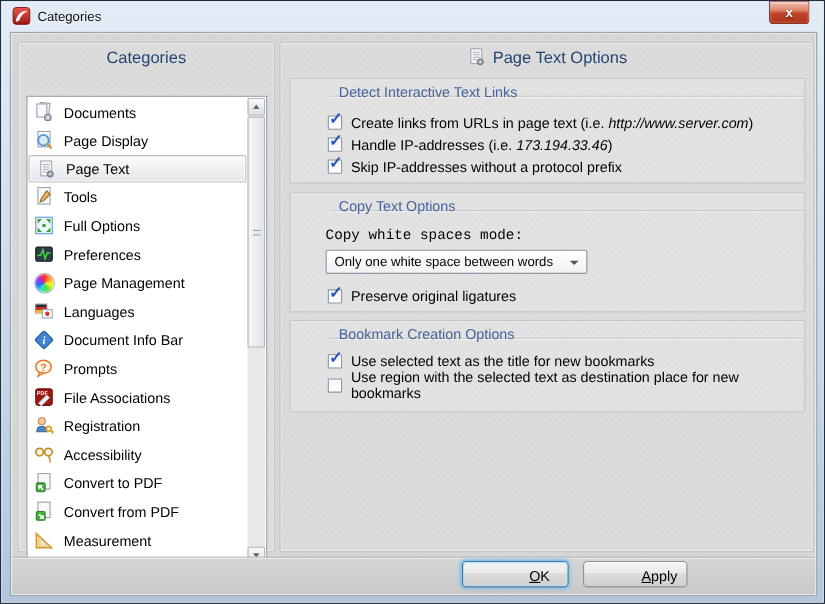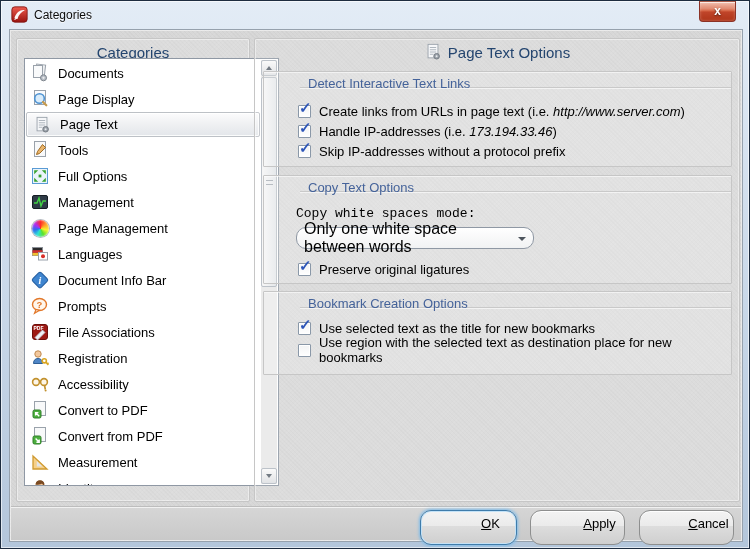--- a/index.html
+++ b/index.html
@@ -25,21 +25,21 @@
       repeating-linear-gradient(135deg, rgba(255,255,255,.05) 0 1px, transparent 1px 3px),
       repeating-linear-gradient(45deg, rgba(0,0,0,.022) 0 1px, transparent 1px 3px);}
   .panel{position:absolute;top:8px;height:464px;border:1px solid #c6c6c6;border-radius:2px;
     background:rgba(255,255,255,.14);box-shadow:inset 0 0 0 1px rgba(255,255,255,.45);}
   .left-panel{left:6px;width:234px;}
   .right-panel{left:244px;width:486px;}
   .panel-header{height:26px;display:flex;align-items:center;justify-content:center;gap:6px;
     font-size:15px;color:#24456f;}
   .panel-header .hicon svg{display:block;}
   
-  .listbox{position:absolute;left:7px;top:19px;width:255px;height:428px;background:#fff;
+  .listbox{position:absolute;left:7px;top:48px;width:219px;height:428px;background:#fff;
     border:1px solid #8f98a4;text-align:right;}
   .list-items{position:absolute;left:0;top:1px;right:17px;bottom:0;overflow:hidden;}
   .item{height:26px;display:flex;align-items:center;gap:8px;padding-left:5px;font-size:13px;color:#000;}
   .item .icon{width:20px;height:20px;flex:none;display:flex;align-items:center;justify-content:center;}
   .item .icon svg{display:block;}
   .item.selected{height:25px;margin:0 1px;border:1px solid #bdc1c6;border-radius:2px;
     background:linear-gradient(180deg,#fcfcfd 0%,#f0f1f3 45%,#e3e6ea 100%);
     box-shadow:inset 0 0 0 1px rgba(255,255,255,.85);}
   .colorwheel{width:17px;height:17px;border-radius:50%;
     background:conic-gradient(#ff2a2a,#ff9d2a,#f6f62c,#58e22c,#2ce2d2,#2c6cf0,#b02cf0,#ff2a2a);
@@ -65,31 +65,31 @@
   .rows{padding:13px 0 0 34px;}
   .group3 .rows{padding-top:9px;}
   .cbrow{display:flex;align-items:center;gap:8px;height:20px;font-size:13px;color:#000;}
   .group3 .cbrow{height:22px;}
   .cb{position:relative;width:13px;height:13px;flex:none;border:1px solid #8a98a8;border-radius:1px;
     background:linear-gradient(180deg,#f2f3f4,#ffffff);box-shadow:inset 0 0 0 1px #fff;}
   .check{position:absolute;left:0px;top:-7px;font-size:15px;font-weight:bold;color:#2d55b8;}
   .cbtext i{}
   .g2body{padding:14px 0 0 32px;}
   .combo-label{font-size:13px;margin-bottom:6px;font-family:Liberation Mono, monospace;}
-  .combobox{position:relative;width:238px;height:22px;border:1px solid #8f98a4;border-radius:10px;
+  .combobox{position:relative;width:238px;height:22px;border:1px solid #8f98a4;border-radius:2px;
     background:linear-gradient(180deg,#ffffff,#f1f2f3);display:flex;align-items:center;
-    padding:0 20px 0 7px;font-size:16px;}
+    padding:0 20px 0 7px;font-size:12px;}
   .combo-arrow{position:absolute;right:7px;top:9px;width:0;height:0;
     border-left:4px solid transparent;border-right:4px solid transparent;border-top:4px solid #4f565e;}
   .g2row{margin-top:10px;margin-left:2px;}
   
   .footer-band{position:absolute;left:1px;right:1px;top:476px;bottom:1px;
     border-top:1px solid #bdbdbd;box-shadow:inset 0 1px 0 rgba(255,255,255,.65);
     background:linear-gradient(180deg,#d6d6d6,#c9c9c9);}
-  .btn{position:absolute;top:480px;height:35px;border:1px solid #8e8f8f;border-radius:11px;
+  .btn{position:absolute;top:480px;height:24px;border:1px solid #8e8f8f;border-radius:4px;
     background:linear-gradient(180deg,#f3f3f3 0%,#ebebeb 45%,#dddddd 46%,#cfcfcf 100%);
     font-size:13px;color:#000;text-align:center;line-height:25px;
     box-shadow:inset 0 1px 0 rgba(255,255,255,.85);cursor:default;padding-left:44px;}
   .btn-ok{left:410px;width:97px;border-color:#3f7cab;
     box-shadow:0 0 3px 1px #7fbbe8, inset 0 0 0 1px #c3e2f7, inset 0 1px 0 rgba(255,255,255,.9);}
   .btn-apply{left:520px;width:95px;}
   .btn-cancel{left:629px;width:95px;}
   .btn u{text-decoration:underline;}
 </style>
 </head>
@@ -178,21 +178,21 @@
               </span>
               <span class="item-label">Full Options</span>
             </div>
             <div class="item">
               <span class="icon">
                 <svg width="20" height="20" viewBox="0 0 20 20">
                   <rect x="2.5" y="3.5" width="15" height="13" rx="1.5" fill="#2f3b47" stroke="#161d24"></rect>
                   <polyline points="4,11 7,11 9,6 11,14 13,9 16,9" fill="none" stroke="#41d243" stroke-width="1.4"></polyline>
                 </svg>
               </span>
-              <span class="item-label">Management</span>
+              <span class="item-label">Preferences</span>
             </div>
             <div class="item">
               <span class="icon">
                 <span class="colorwheel"></span>
               </span>
               <span class="item-label">Page Management</span>
             </div>
             <div class="item">
               <span class="icon">
                 <svg width="20" height="20" viewBox="0 0 20 20">
@@ -382,15 +382,14 @@
               <span class="cb"></span>
               <span class="cbtext">Use region with the selected text as destination place for new bookmarks</span>
             </label>
           </div>
       </div>
     </div>
 
     <div class="footer-band"></div>
     <div class="btn btn-ok"><u>O</u>K</div>
     <div class="btn btn-apply"><u>A</u>pply</div>
-    <div class="btn btn-cancel"><u>C</u>ancel</div>
   </div>
 </div>
 
 </body></html>

